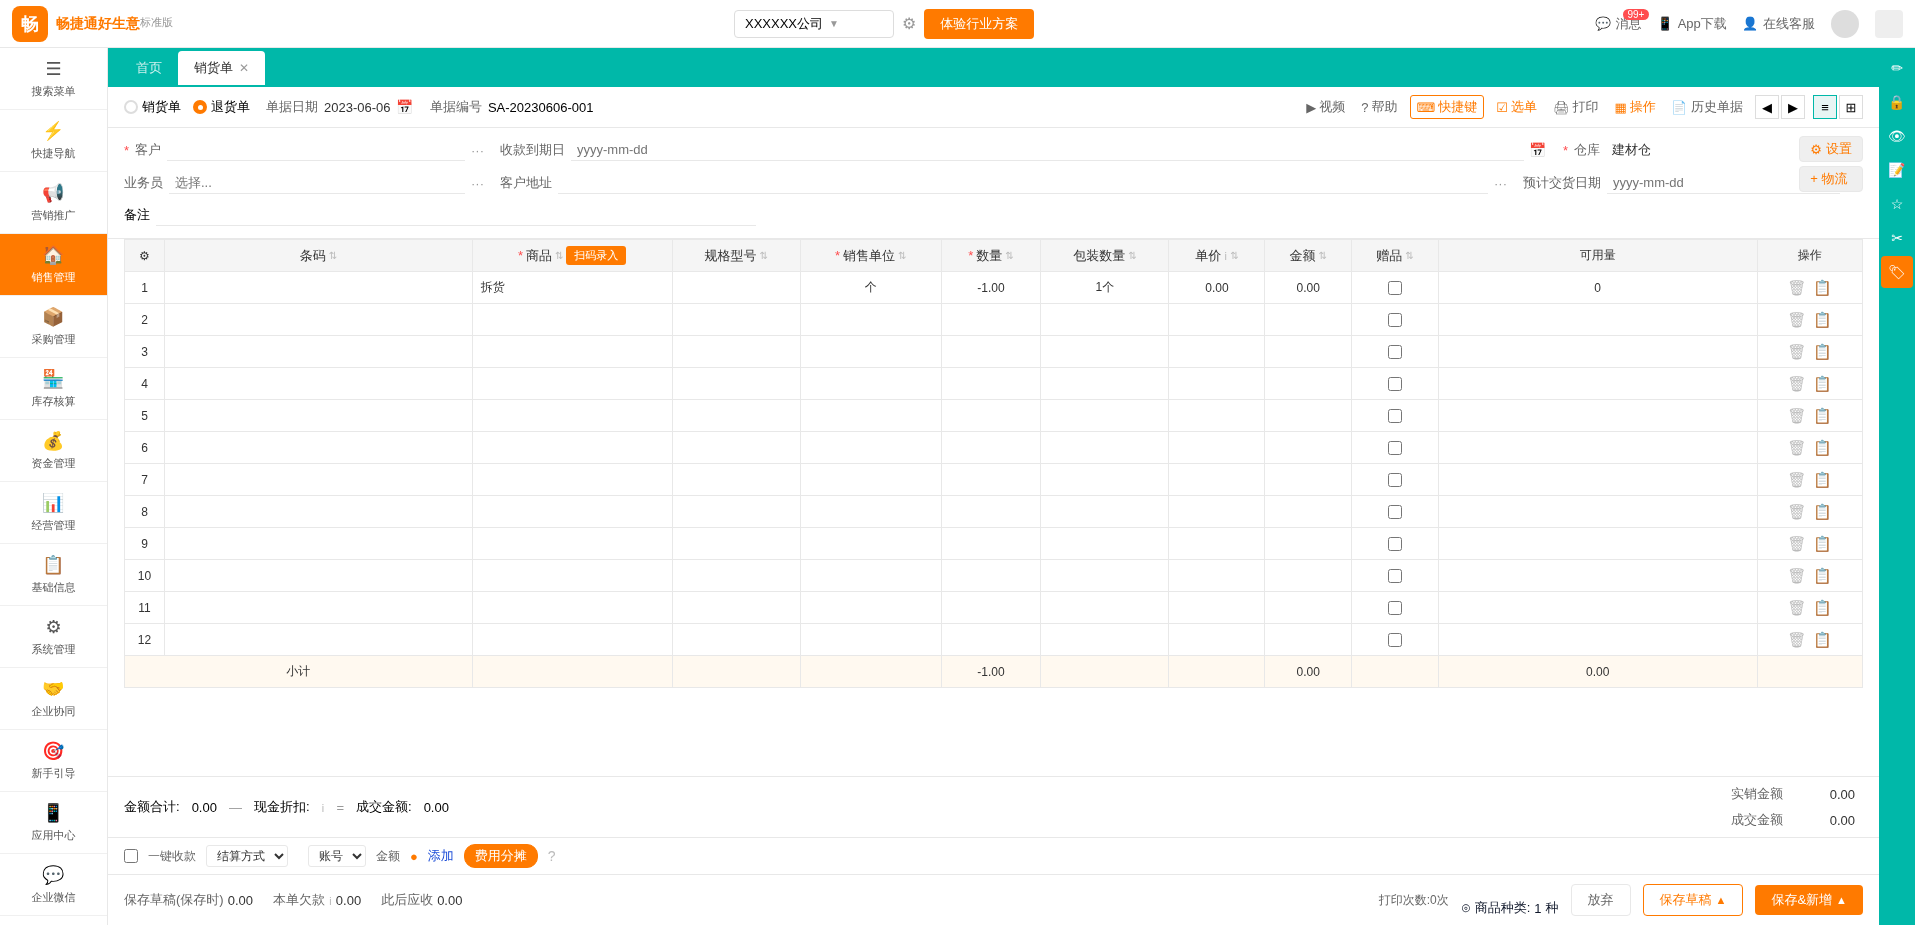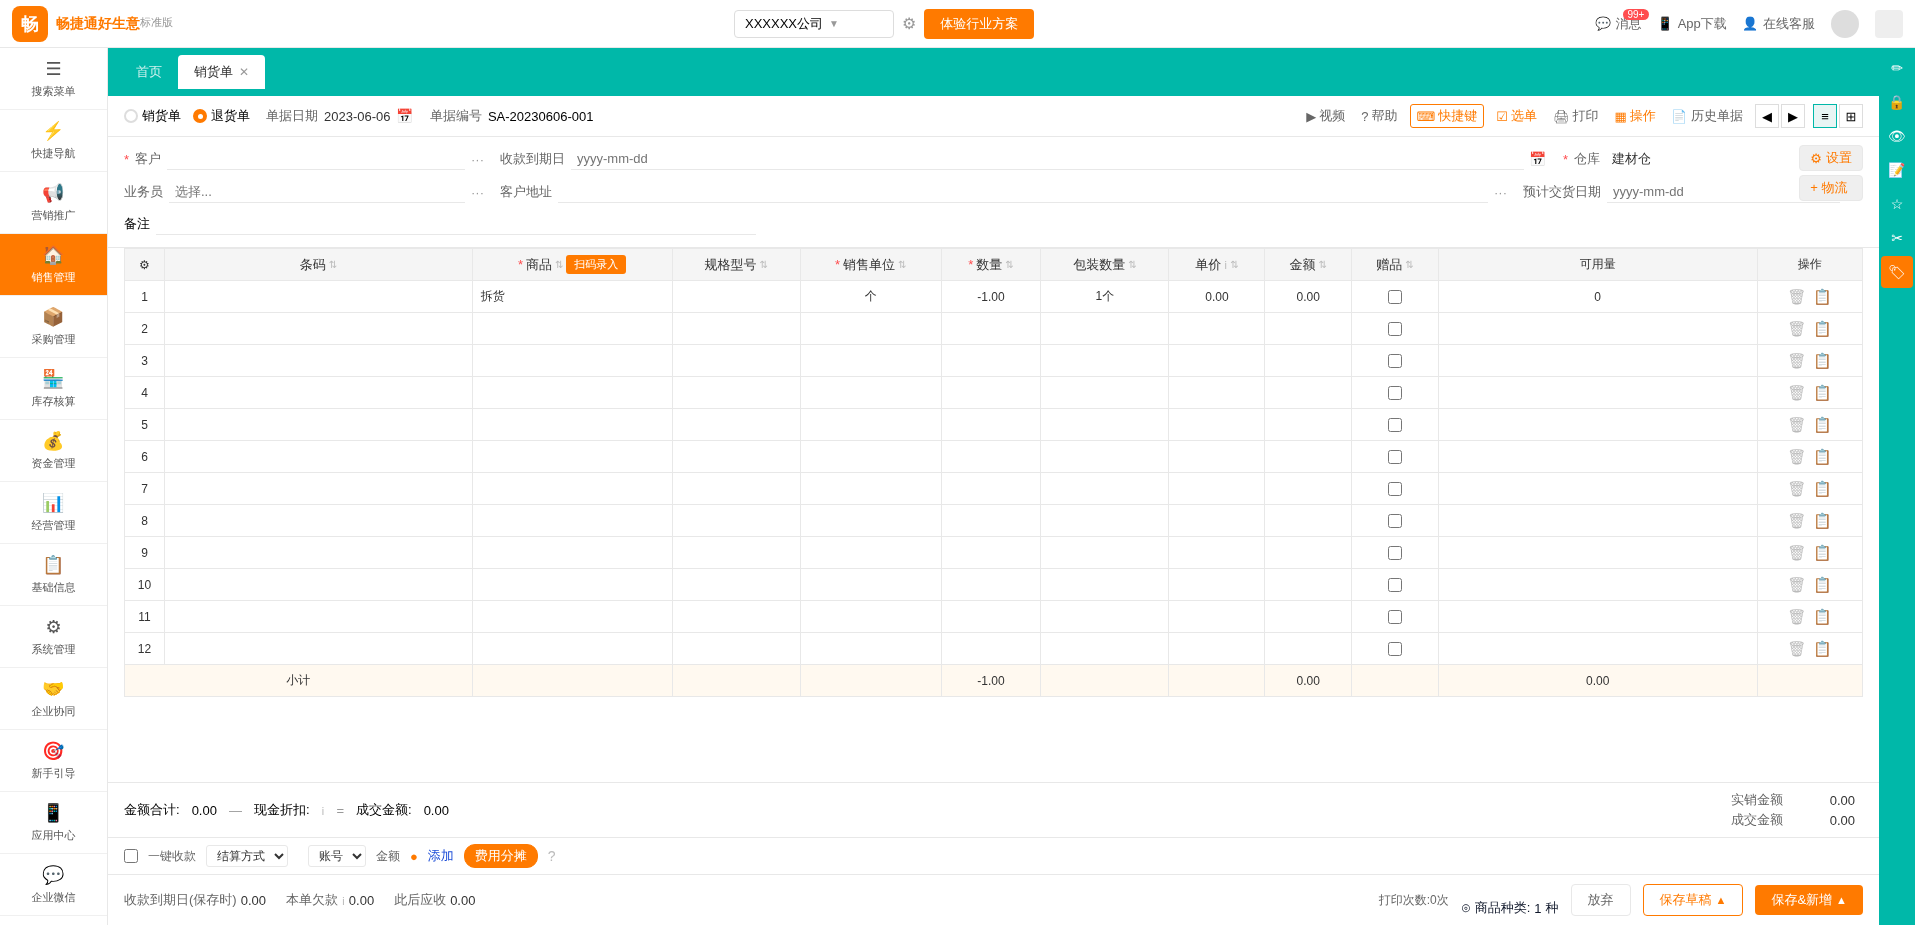--- a/index.html
+++ b/index.html
@@ -35,21 +35,21 @@
     .sidebar { width: 108px; background: #fff; border-right: 1px solid #e8e8e8; display: flex; flex-direction: column; overflow-y: auto; flex-shrink: 0; }
     .sidebar-item { display: flex; flex-direction: column; align-items: center; padding: 10px 4px; cursor: pointer; color: #555; border-bottom: 1px solid #f0f0f0; gap: 4px; }
     .sidebar-item.active { background: #ff7a00; color: white; }
     .sidebar-item .icon { font-size: 18px; }
     .sidebar-item .label { font-size: 11px; text-align: center; }
 
     
     .content-area { flex: 1; display: flex; flex-direction: column; overflow: hidden; }
 
     
-    .tab-bar { height: 48px; background: #00b8a9; display: flex; align-items: center; padding: 0 12px; flex-shrink: 0; }
+    .tab-bar { height: 39px; background: #00b8a9; display: flex; align-items: center; padding: 0 12px; flex-shrink: 0; }
     .tab { display: flex; align-items: center; gap: 6px; padding: 8px 16px; cursor: pointer; color: rgba(255,255,255,0.8); font-size: 13px; }
     .tab.active { background: white; color: #333; border-radius: 4px 4px 0 0; }
     .tab .close-icon { font-size: 12px; color: #999; }
 
     
     .form-area { background: white; flex: 1; display: flex; flex-direction: column; overflow: hidden; }
 
     
     .doc-toolbar { display: flex; align-items: center; justify-content: space-between; padding: 8px 16px; border-bottom: 1px solid #e8e8e8; flex-shrink: 0; }
     .doc-type-row { display: flex; align-items: center; gap: 16px; }
@@ -114,21 +114,21 @@
     .stat-value { color: #333; }
     .footer-right { display: flex; align-items: center; gap: 12px; }
     .print-info { color: #666; font-size: 12px; }
     .product-info { color: #0f172a; font-size: 12px; display: flex; align-items: center; gap: 4px; margin-top: 16px; }
     .abandon-btn { border: 1px solid #e8e8e8; background: white; color: #666; border-radius: 4px; padding: 6px 16px; cursor: pointer; font-size: 13px; }
     .save-draft-btn { border: 1px solid #ff7a00; background: white; color: #ff7a00; border-radius: 4px; padding: 6px 16px; cursor: pointer; font-size: 13px; display: flex; align-items: center; gap: 4px; }
     .save-new-btn { background: #ff7a00; color: white; border: none; border-radius: 4px; padding: 6px 16px; cursor: pointer; font-size: 13px; display: flex; align-items: center; gap: 4px; }
     .btn-arrow { font-size: 11px; }
 
     
-    .right-totals { display: flex; flex-direction: column; gap: 2px; text-align: right; margin-left: auto; padding-right: 8px; }
+    .right-totals { display: flex; flex-direction: column; gap: 8px; text-align: right; margin-left: auto; padding-right: 8px; }
     .total-row { display: flex; align-items: center; gap: 12px; justify-content: flex-end; font-size: 12px; }
     .total-label { color: #666; }
     .total-value { color: #333; min-width: 60px; text-align: right; }
 
     
     .right-panel { width: 36px; background: #00b8a9; display: flex; flex-direction: column; align-items: center; padding: 4px 0; gap: 2px; flex-shrink: 0; }
     .rpanel-icon { width: 32px; height: 32px; display: flex; align-items: center; justify-content: center; color: white; font-size: 14px; cursor: pointer; border-radius: 4px; }
     .rpanel-icon.active { background: rgba(255,255,255,0.3); }
 
     .header-mid { display: flex; align-items: center; gap: 8px; }
@@ -733,21 +733,21 @@
         </span>
         <button class="fee-btn fee-active">
           <span>费用分摊</span>
         </button>
         <span class="help-icon">?</span>
       </div>
 
       <div class="footer-bar">
         <div class="footer-left">
           <div class="footer-stat">
-            <span class="stat-label">收款到期日(保存时)</span>
+            <span class="stat-label">保存草稿(保存时)</span>
             <span class="stat-value">0.00</span>
           </div>
           <div class="footer-stat">
             <span class="stat-label">本单欠款</span>
             <span class="info-icon">ℹ</span>
             <span class="stat-value">0.00</span>
           </div>
           <div class="footer-stat">
             <span class="stat-label">此后应收</span>
             <span class="stat-value">0.00</span>

